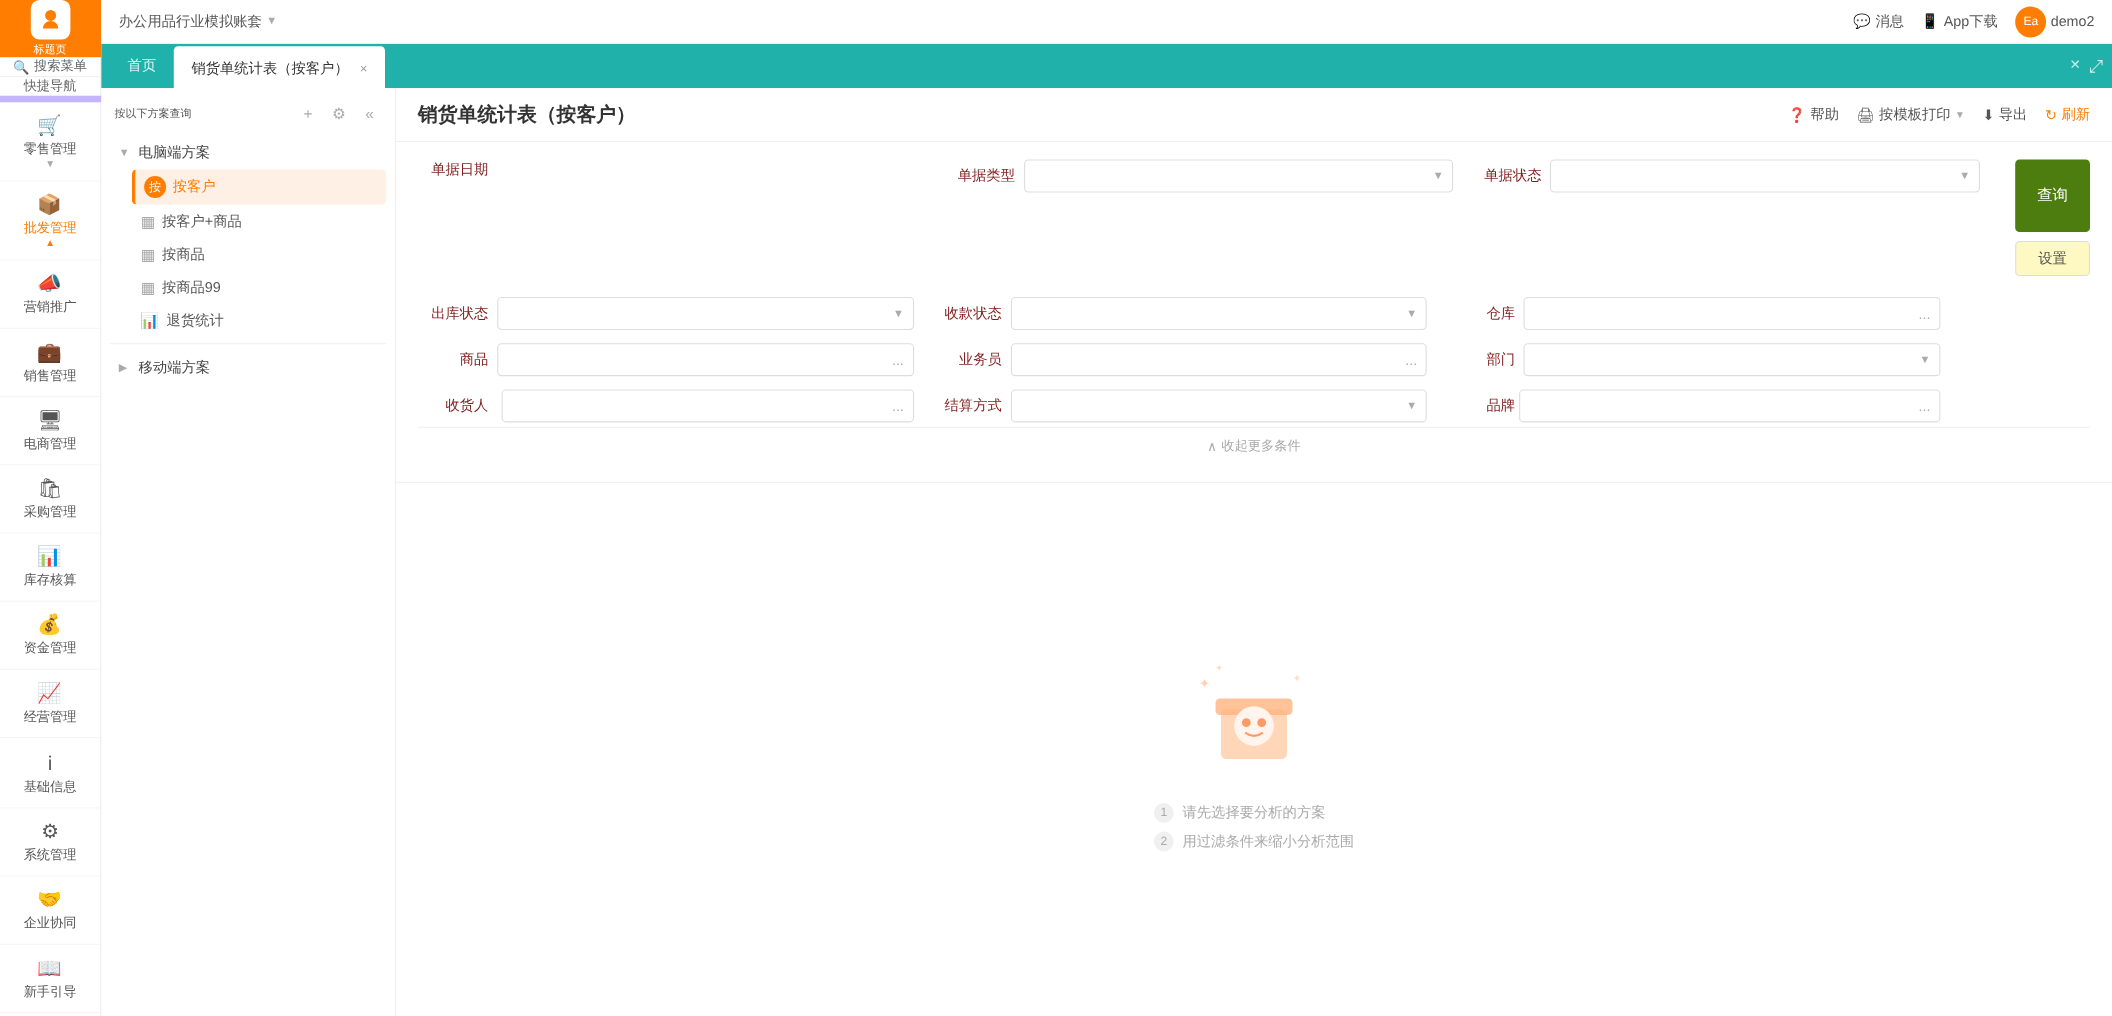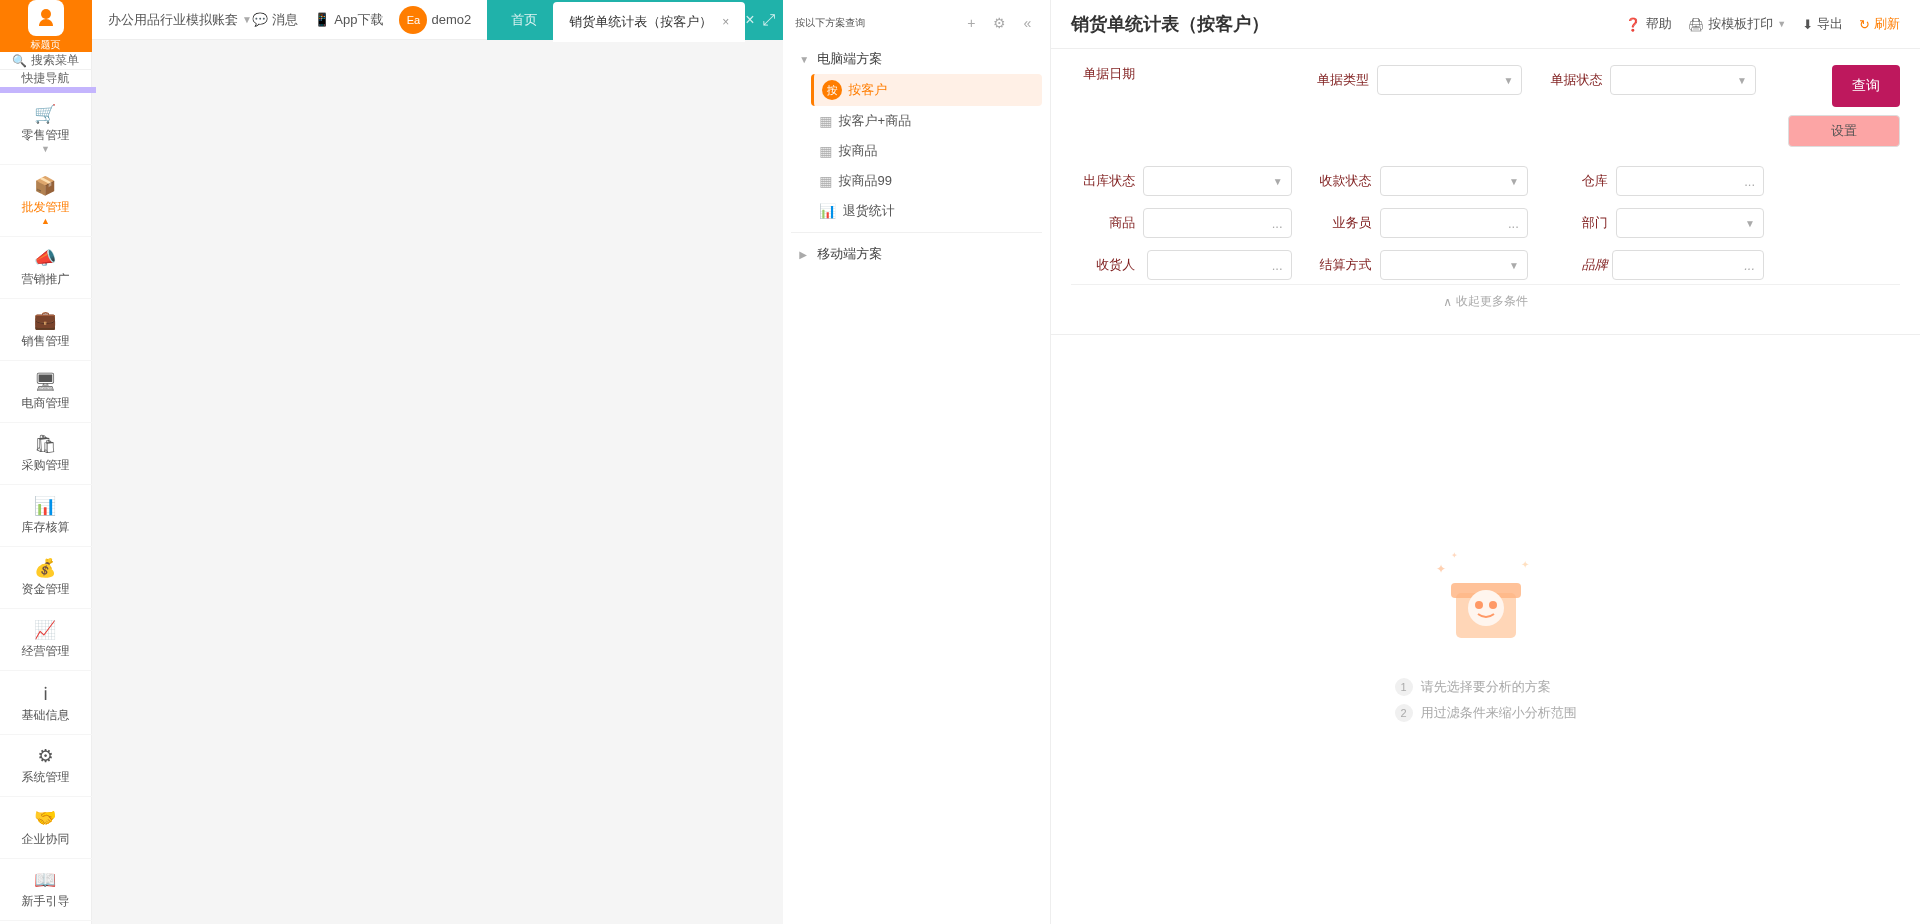--- a/index.html
+++ b/index.html
@@ -11,21 +11,21 @@
     .sidebar-logo-icon { width: 36px; height: 36px; background: #fff; border-radius: 8px; display: flex; align-items: center; justify-content: center; }
     .sidebar-logo-icon svg { width: 24px; height: 24px; }
     .sidebar-logo-text { color: #fff; font-size: 10px; margin-top: 2px; }
     .sidebar-search { width: 92px; height: 44px; display: flex; align-items: center; justify-content: center; cursor: pointer; font-size: 12px; color: #666; border-bottom: 1px solid #f0f0f0; }
     .sidebar-nav { width: 101px; height: 44px; display: flex; align-items: center; justify-content: center; cursor: pointer; font-size: 12px; color: #666; border-bottom: 6px solid #c4b5fd; }
     .sidebar-menu-item { width: 92px; padding: 10px 0; display: flex; flex-direction: column; align-items: center; cursor: pointer; font-size: 12px; color: #555; border-bottom: 1px solid #f5f5f5; }
     .sidebar-menu-item.active { color: #ff7d00; }
     .sidebar-menu-item .menu-icon { font-size: 18px; margin-bottom: 2px; }
 
     
-    .main { flex: 1; display: flex; flex-direction: row; overflow: hidden; }
+    .main { flex: 1; display: flex; flex-direction: column; overflow: hidden; }
 
     
     .topbar { height: 40px; background: #fff; border-bottom: 1px solid #eee; display: flex; align-items: center; padding: 0 16px; justify-content: space-between; }
     .topbar-left { display: flex; align-items: center; gap: 8px; font-size: 13px; color: #555; }
     .topbar-dropdown { display: flex; align-items: center; gap: 4px; cursor: pointer; }
     .topbar-right { display: flex; align-items: center; gap: 16px; font-size: 13px; color: #555; }
     .topbar-right-item { display: flex; align-items: center; gap: 4px; cursor: pointer; }
     .user-avatar { width: 28px; height: 28px; border-radius: 50%; background: #ff7d00; display: flex; align-items: center; justify-content: center; color: #fff; font-size: 11px; overflow: hidden; }
 
     
@@ -69,22 +69,22 @@
     .date-btns { display: flex; gap: 4px; }
     .date-btn { padding: 2px 8px; border-radius: 3px; font-size: 12px; cursor: pointer; color: #555; border: 1px solid transparent; }
     .date-btn.active { background: #ff7d00; color: #fff; border-color: #ff7d00; }
     .date-range { font-size: 12px; color: #999; }
     .filter-select { flex: 1; height: 30px; border: 1px solid #ddd; border-radius: 4px; padding: 0 8px; font-size: 13px; color: #555; display: flex; align-items: center; justify-content: space-between; cursor: pointer; background: #fff; }
     .filter-select-arrow { color: #aaa; font-size: 10px; }
     .filter-dots { color: #aaa; cursor: pointer; }
     .filter-select-lg { flex: 1; }
     
     
-    .action-btn-primary { background: #be185d; color: #fff; border: none; border-radius: 4px; padding: 12px 20px; font-size: 14px; cursor: pointer; margin-left: 44px; }
-    .action-btn-default { background: #fca5a5; color: #555; border: 1px solid #ddd; border-radius: 4px; padding: 6px 16px; font-size: 13px; cursor: pointer; }
+    .action-btn-primary { background: #4d7c0f; color: #fff; border: none; border-radius: 4px; padding: 24px 20px; font-size: 14px; cursor: pointer; }
+    .action-btn-default { background: #fef9c3; color: #555; border: 1px solid #ddd; border-radius: 4px; padding: 6px 16px; font-size: 13px; cursor: pointer; }
 
     
     .collapse-bar { display: flex; justify-content: center; align-items: center; padding: 8px 0; cursor: pointer; background: #fff; border-top: 1px solid #f0f0f0; }
     .collapse-text { font-size: 12px; color: #aaa; display: flex; align-items: center; gap: 4px; }
 
     
     .empty-state { flex: 1; display: flex; align-items: center; justify-content: center; background: #fff; flex-direction: column; gap: 20px; }
     .empty-illustration { width: 120px; height: 120px; display: flex; align-items: center; justify-content: center; }
     .empty-tips { display: flex; flex-direction: column; gap: 8px; }
     .empty-tip { display: flex; align-items: center; gap: 8px; font-size: 13px; color: #aaa; }
@@ -382,21 +382,21 @@
               <span class="filter-dots">...</span>
             </div>
           </div>
           <div style="display:flex;align-items:center;gap:8px;flex:1;">
             <span class="filter-label">结算方式</span>
             <div class="filter-select filter-select-lg">
               <span></span>
               <span class="filter-select-arrow">▼</span>
             </div>
           </div>
-          <div style="display:flex;align-items:center;gap:4px;flex:1;font-style:italic;">
+          <div style="display:flex;align-items:center;gap:4px;flex:1;">
             <span class="filter-label">品牌</span>
             <div class="filter-select filter-select-lg">
               <span></span>
               <span class="filter-dots">...</span>
             </div>
           </div>
           <div style="width:120px;"></div>
         </div>
 
         <div class="collapse-bar">

